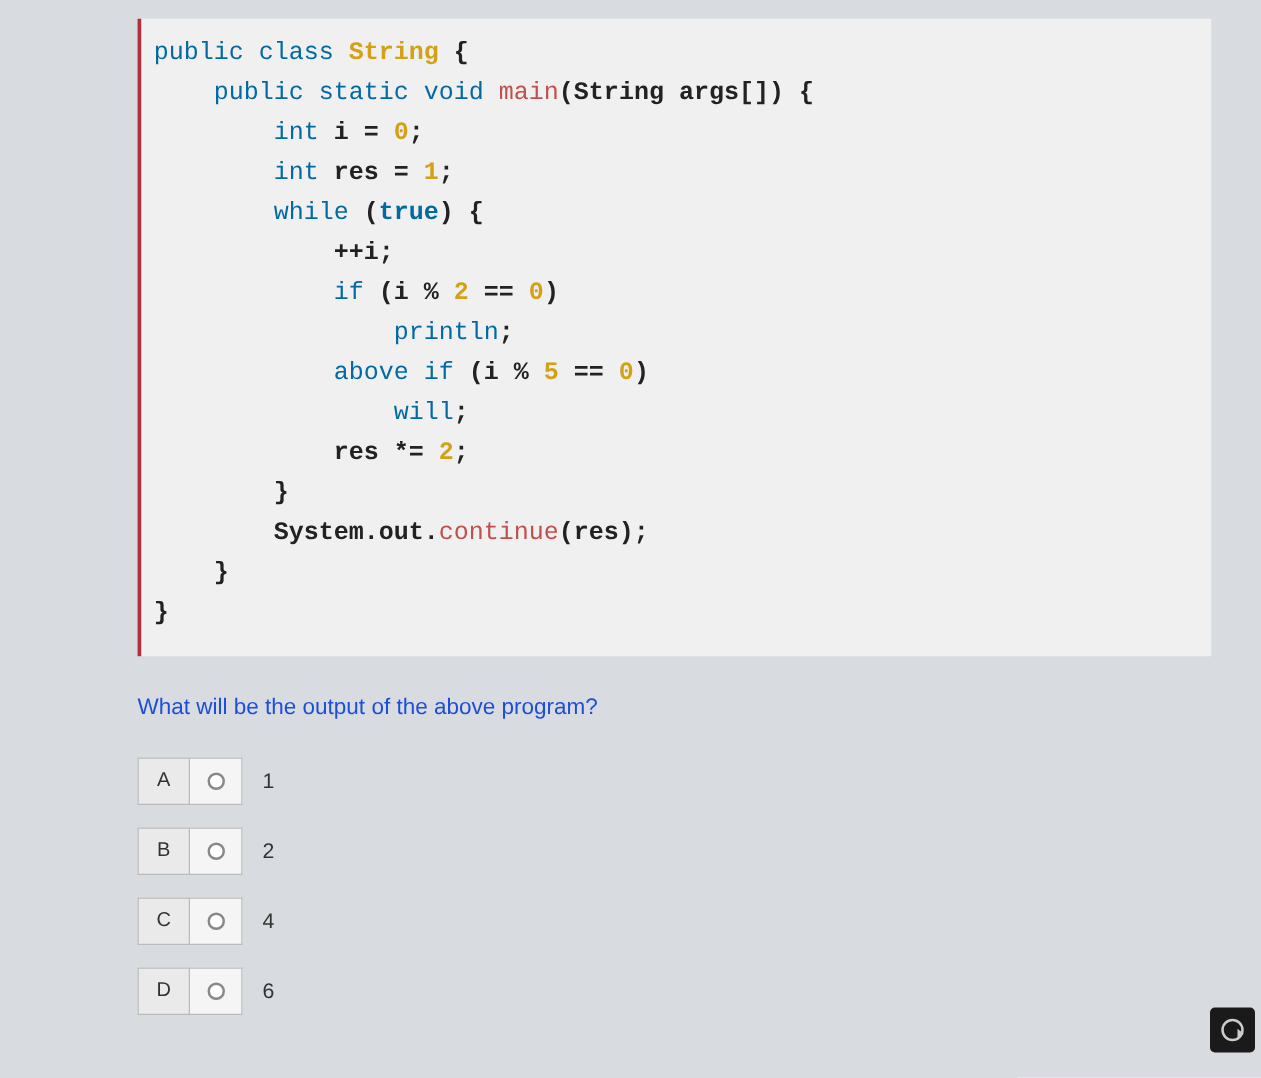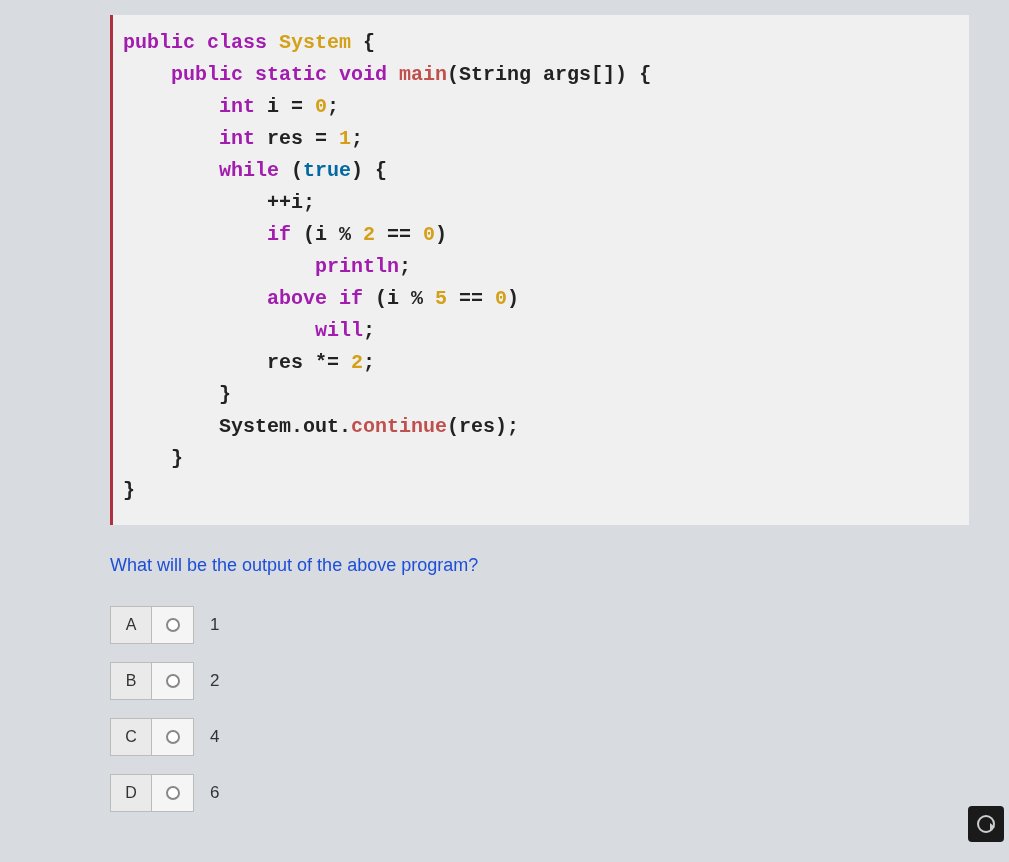--- a/index.html
+++ b/index.html
@@ -20,23 +20,23 @@
       border-left: 3px solid #b03040;
       padding: 12px 20px 18px 10px;
       font-family: 'Courier New', Courier, monospace;
       font-size: 20px;
       line-height: 1.6;
       font-weight: bold;
       color: #222;
       margin-bottom: 30px;
       white-space: pre;
     }
-    .kw { color: #a21caf; font-weight: bold; }
+    .kw { color: #0369a1; font-weight: normal; }
     .cls { color: #d4a017; font-weight: bold; }
-    .mth { color: #c0504d; font-weight: bold; margin-top: 10px; }
+    .mth { color: #c0504d; font-weight: normal; margin-top: 10px; }
     .num { color: #d4a017; }
     .bool { color: #0369a1; }
     .question {
       font-size: 18px;
       color: #1d4ed8;
       margin-bottom: 30px;
     }
     .options {
       display: flex;
       flex-direction: column;
@@ -108,21 +108,21 @@
       width: 0;
       height: 0;
       border-left: 5px solid #ccc;
       border-top: 4px solid transparent;
       border-bottom: 4px solid transparent;
     }
   </style>
 </head>
 <body>
 
-<div class="code-block"><span class="kw">public class</span> <span class="cls">System</span><span> {</span>
+<div class="code-block"><span class="kw">public class</span> <span class="cls">String</span><span> {</span>
     <span class="kw">public static void</span> <span class="mth">main</span><span>(String args[]) {</span>
         <span class="kw">int</span><span> i = </span><span class="num">0</span><span>;</span>
         <span class="kw">int</span><span> res = </span><span class="num">1</span><span>;</span>
         <span class="kw">while</span><span> (</span><span class="bool">true</span><span>) {</span>
             <span>++i;</span>
             <span class="kw">if</span><span> (i % </span><span class="num">2</span><span> == </span><span class="num">0</span><span>)</span>
                 <span class="kw">println</span><span>;</span>
             <span class="kw">above if</span><span> (i % </span><span class="num">5</span><span> == </span><span class="num">0</span><span>)</span>
                 <span class="kw">will</span><span>;</span>
             <span>res *= </span><span class="num">2</span><span>;</span>

